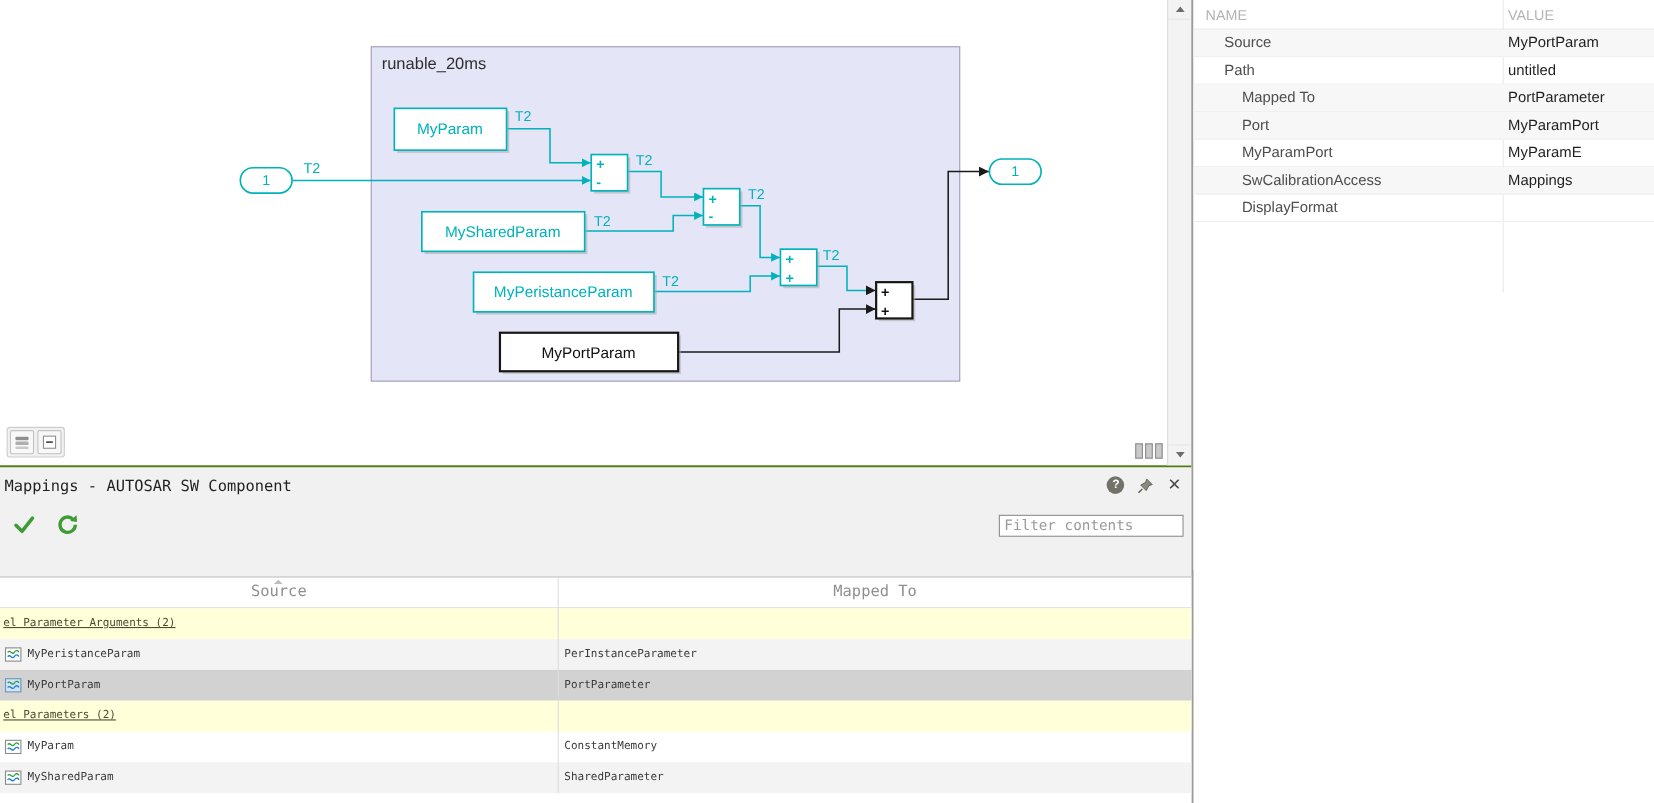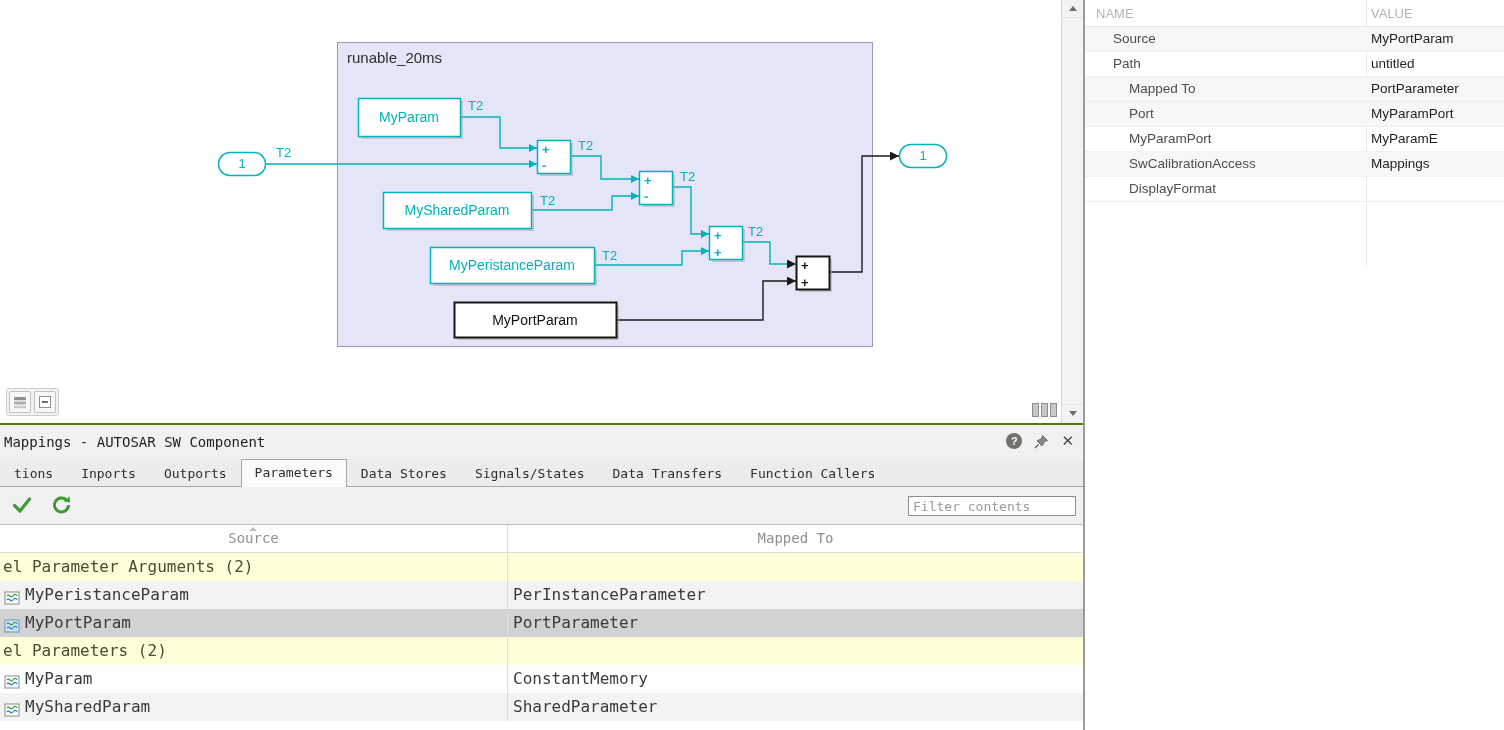--- a/index.html
+++ b/index.html
@@ -67,21 +67,21 @@
   .filter-input::placeholder{color:#9a9a9a;}
 
   .bp-table{position:absolute;left:0;top:99px;width:1083px;height:206px;background:#fff;border-top:1px solid #bdbdbd;}
   .tbl-vline{position:absolute;left:507px;top:0;height:196px;width:1px;background:#dedede;z-index:3;}
   .tbl-header{position:relative;height:27px;border-bottom:1px solid #dcdcdc;color:#8f8f8f;font-size:14px;}
   .th{position:absolute;top:0;line-height:27px;text-align:center;}
   .th.source{left:0;width:507px;}
   .th.mapped{left:508px;width:575px;}
   .sort-caret{position:absolute;left:253px;top:2px;width:0;height:0;transform:translateX(-50%);
               border-left:4px solid transparent;border-right:4px solid transparent;border-bottom:4px solid #bdbdbd;}
-  .row{position:relative;height:28px;line-height:28px;font-size:16px;color:#3a3a3a;}
+  .row{position:relative;height:28px;line-height:28px;font-size:10px;color:#3a3a3a;text-decoration:underline;}
   .row.group{background:#ffffda;color:#4c4c33;padding-left:3px;}
   .row.alt{background:#f3f3f3;}
   .row.selected{background:#d2d2d2;}
   .row .p-icon{position:absolute;left:4px;top:6px;width:16px;height:16px;}
   .row .src{position:absolute;left:25px;}
   .row .map{position:absolute;left:513px;}
 
   
   .inspector{position:absolute;left:1085px;top:0;width:419px;height:518px;background:#fff;
              font-family:"Liberation Sans","DejaVu Sans",sans-serif;}
@@ -231,30 +231,20 @@
       <div class="bp-icons">
         <div class="help-icon">?</div>
         <svg width="15" height="15" viewBox="0 0 15 15">
           <path d="M8.5 1.5 L13.5 6.5 L10.5 7.5 L8 12 L3 7 L7.5 4.5 Z" fill="#8a8a82" stroke="#5c5c55" stroke-width="0.8"></path>
           <line x1="4.5" y1="10.5" x2="1" y2="14" stroke="#5c5c55" stroke-width="1.3"></line>
         </svg>
         <span class="close-icon">✕</span>
       </div>
     </div>
 
-    <div class="bp-tabs">
-      <div class="tab">tions</div>
-      <div class="tab">Inports</div>
-      <div class="tab">Outports</div>
-      <div class="tab selected">Parameters</div>
-      <div class="tab">Data Stores</div>
-      <div class="tab">Signals/States</div>
-      <div class="tab">Data Transfers</div>
-      <div class="tab">Function Callers</div>
-    </div>
 
     <div class="bp-toolbar">
       <div class="tool-btn check">
         <svg width="20" height="18" viewBox="0 0 20 18">
           <path d="M2.5 9.5 L8 15 L17.5 3" fill="none" stroke="#3f9c35" stroke-width="3.2" stroke-linecap="round" stroke-linejoin="round"></path>
         </svg>
       </div>
       <div class="tool-btn refresh">
         <svg width="22" height="20" viewBox="0 0 22 20">
           <path d="M17.5 10 a7 7 0 1 1 -2.2 -5.1" fill="none" stroke="#3f9c35" stroke-width="3"></path>

